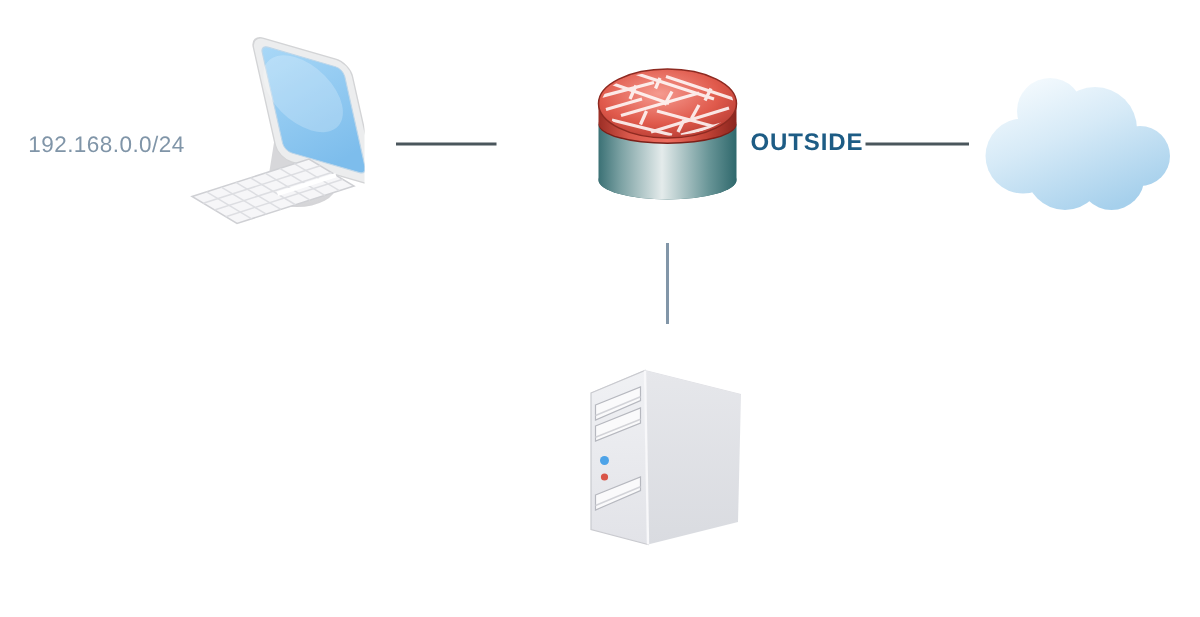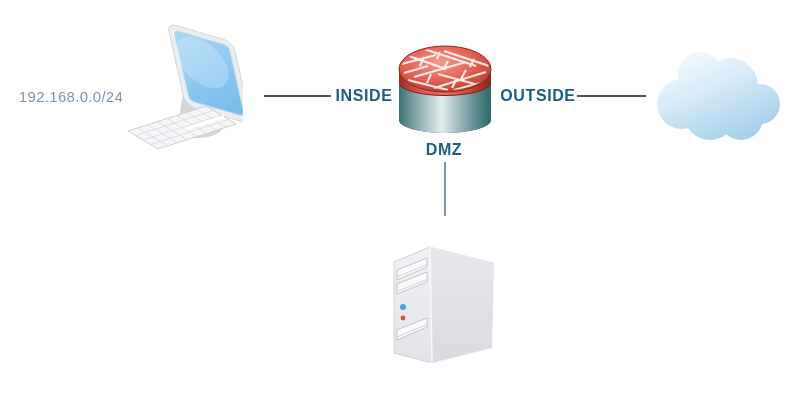--- a/index.html
+++ b/index.html
@@ -60,21 +60,20 @@
         <path d="M53.75,107.4 L83.75,125.4"></path>
         <path d="M63.5,104.25 L93.5,122.25"></path>
         <path d="M73.25,101.1 L103.25,119.1"></path>
       </g>
       <path d="M62,121.3 L101,108.8" stroke="#ffffff" stroke-width="3" fill="none"></path>
     </g>
   </svg>
 
   <div class="link" id="link-inside"></div>
 
-  <div class="label label-zone" id="inside-label">INSIDE</div>
 
   <svg class="icon icon-firewall" viewBox="0 0 98 92">
     <defs>
       <linearGradient id="fwTeal" x1="0" y1="0" x2="1" y2="0">
         <stop offset="0" stop-color="#3b7175"></stop>
         <stop offset="0.16" stop-color="#7ba1a3"></stop>
         <stop offset="0.46" stop-color="#e4ebeb"></stop>
         <stop offset="0.8" stop-color="#689597"></stop>
         <stop offset="1" stop-color="#2f686c"></stop>
       </linearGradient>
@@ -135,21 +134,20 @@
     <g fill="url(#cloudGrad)">
       <circle cx="52" cy="32" r="22"></circle>
       <circle cx="82" cy="44" r="28"></circle>
       <circle cx="34" cy="62" r="25"></circle>
       <circle cx="62" cy="72" r="26"></circle>
       <circle cx="93" cy="76" r="22"></circle>
       <circle cx="112" cy="62" r="20"></circle>
     </g>
   </svg>
 
-  <div class="label label-zone" id="dmz-label">DMZ</div>
 
   <div class="link" id="link-dmz"></div>
 
   <svg class="icon icon-server" viewBox="0 0 112 148">
     <defs>
       <linearGradient id="svSide" x1="0" y1="0" x2="0" y2="1">
         <stop offset="0" stop-color="#e6e7eb"></stop>
           <stop offset="1" stop-color="#d9dbe0"></stop>
       </linearGradient>
       <linearGradient id="svFront" x1="0" y1="0" x2="0" y2="1">

